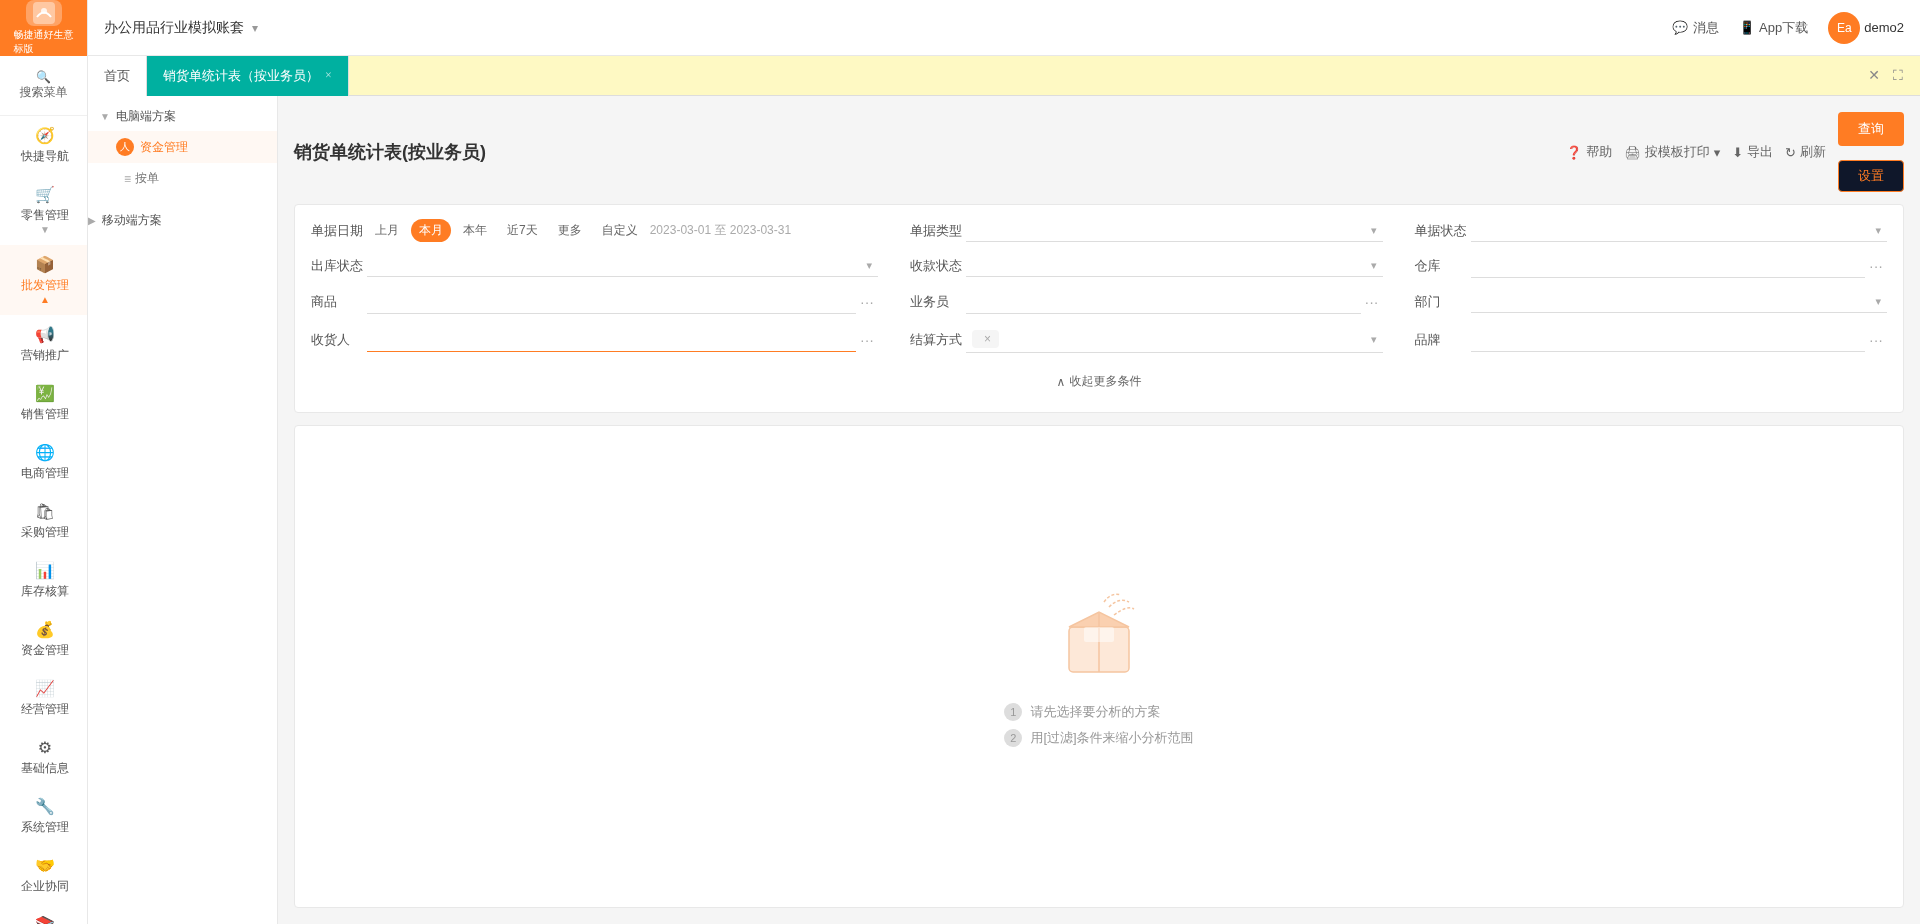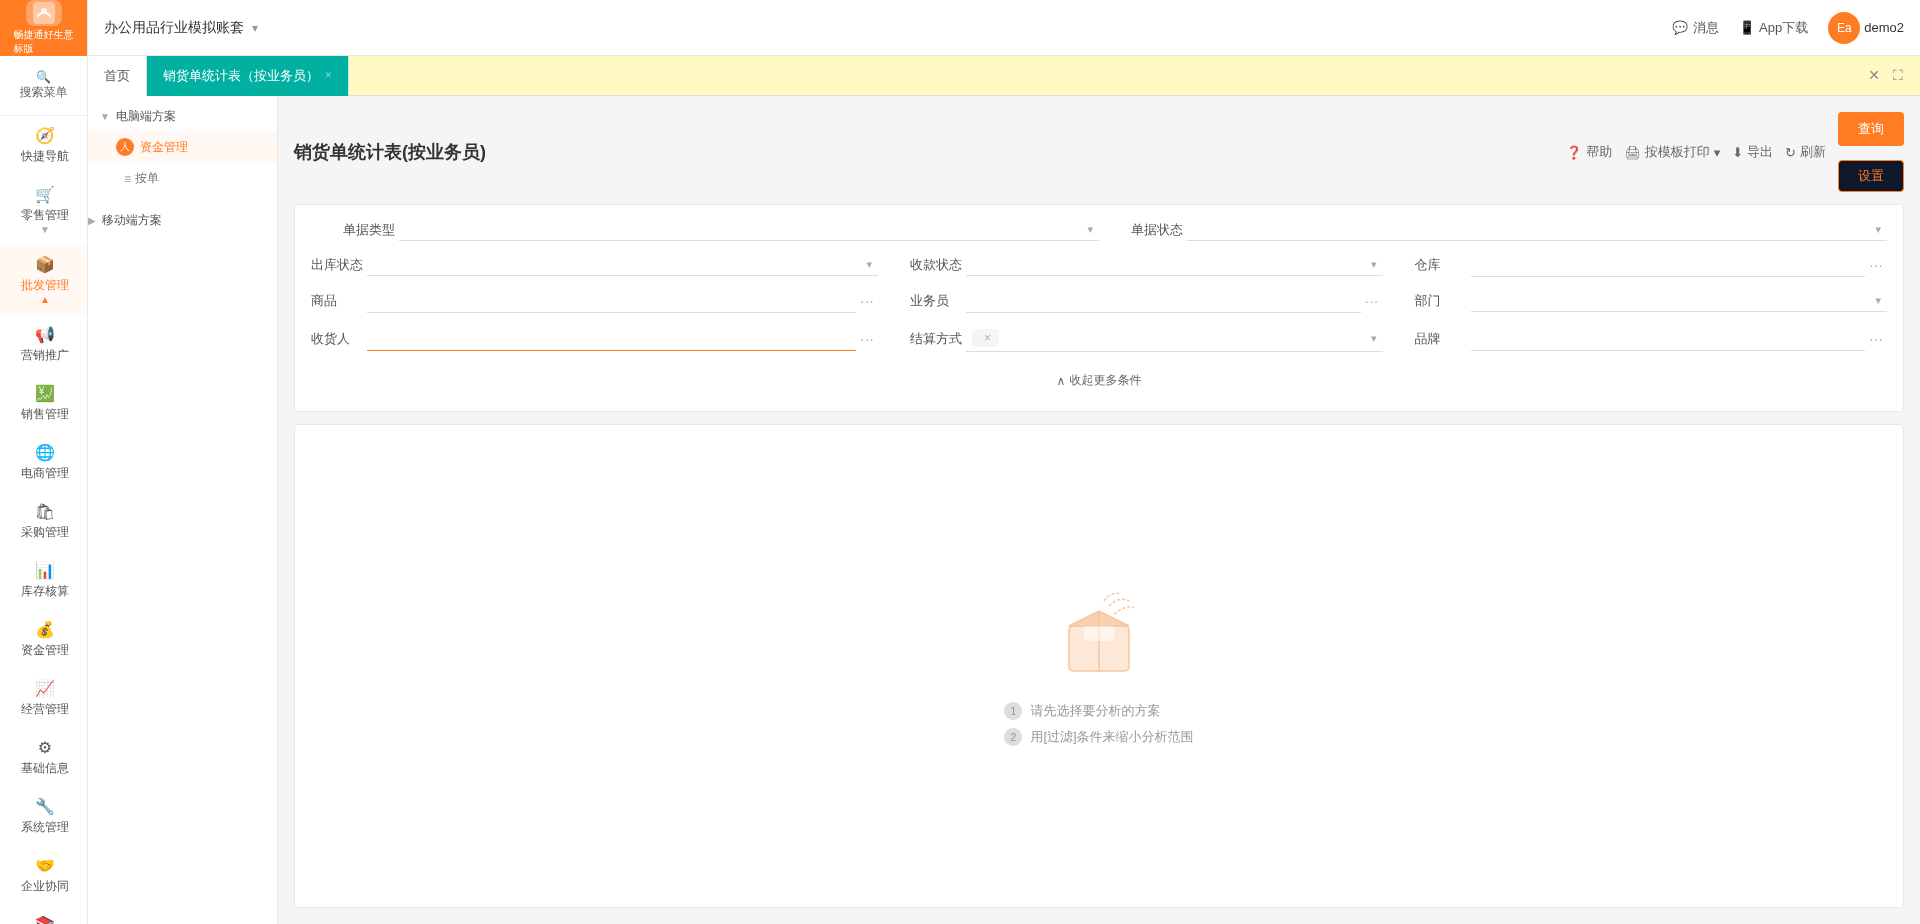--- a/index.html
+++ b/index.html
@@ -267,20 +267,32 @@
           <div class="query-btns">
             <button class="btn-query">查询</button>
             <button class="btn-setting">设置</button>
           </div>
         </div>
       </div>
 
       <div class="filter-area">
 
         <div class="filter-row">
+          <div class="filter-field" style="flex:1.2">
+            <span class="filter-label">单据日期</span>
+            <div class="date-filter">
+              <button class="date-btn">上月</button>
+              <button class="date-btn active">本月</button>
+              <button class="date-btn">本年</button>
+              <button class="date-btn">近7天</button>
+              <button class="date-btn">更多</button>
+              <button class="date-btn">自定义</button>
+              <span class="date-range">2023-03-01 至 2023-03-31</span>
+            </div>
+          </div>
           <div class="filter-divider"></div>
           <div class="filter-field" style="flex:1">
             <span class="filter-label">单据类型</span>
             <div class="filter-select">
               <span></span>
               <span class="filter-select-arrow">▾</span>
             </div>
           </div>
           <div class="filter-divider"></div>
           <div class="filter-field" style="flex:1">

